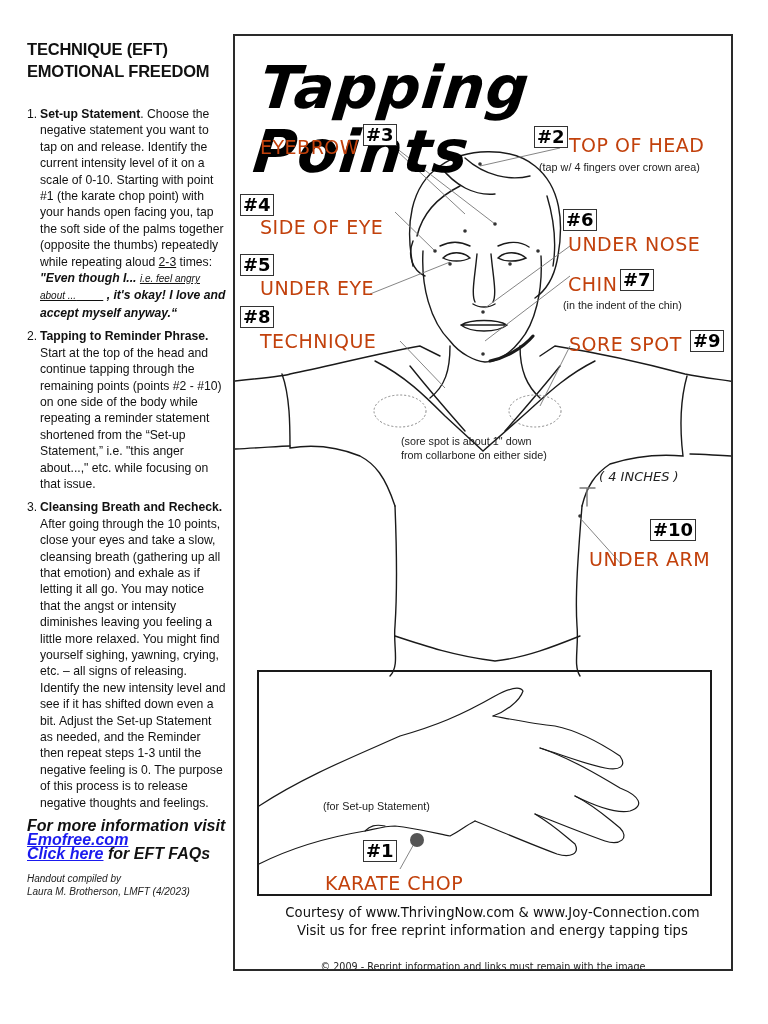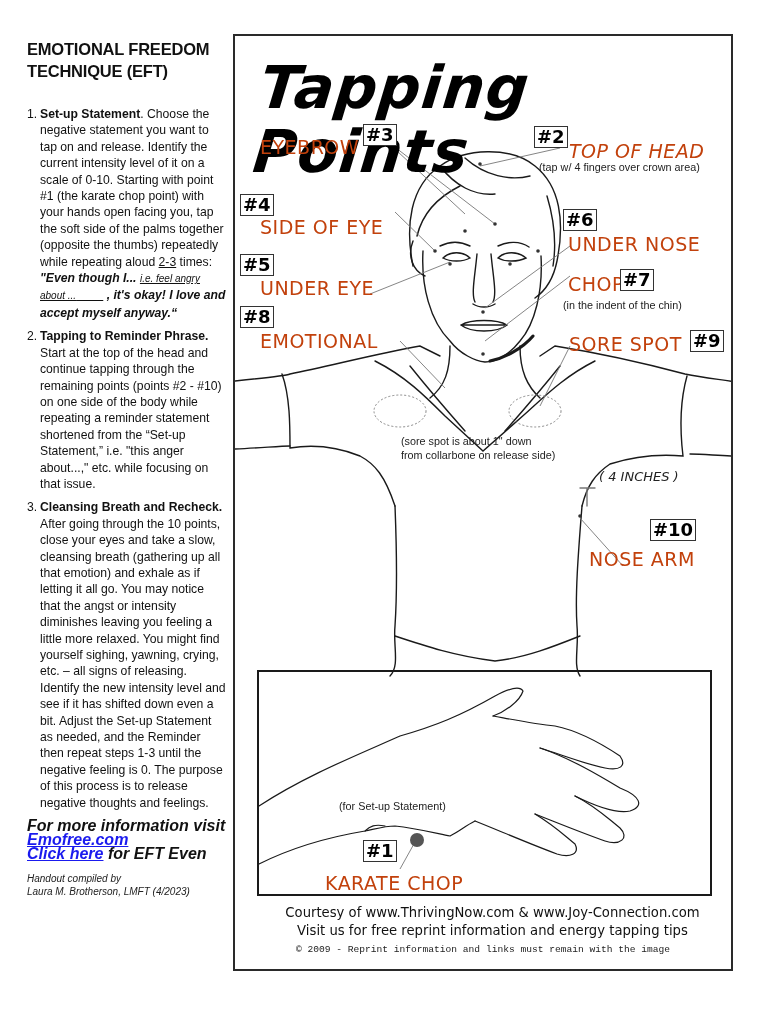--- a/index.html
+++ b/index.html
@@ -52,29 +52,29 @@
   #drawing { position: absolute; left: 0; top: 0; width: 500px; height: 937px; }
   #hand-box {
     position: absolute; left: 22px; top: 634px; width: 455px; height: 226px;
     border: 2px solid #1a1a1a; background: transparent;
   }
   #credits {
     position: absolute; left: 0; top: 868px; width: 496px; text-align: center;
     font-family: "DejaVu Sans", sans-serif; color: #111;
   }
   #credits .c1, #credits .c2 { font-size: 13.2px; line-height: 18px; padding-left: 19px; }
-  #credits .c3 { font-size: 9.6px; line-height: 15px; margin-top: 2px; color: #222; font-family: Liberation Mono, monospace; }
+  #credits .c3 { font-size: 9.6px; line-height: 15px; margin-top: 19px; color: #222; }
 </style>
 </head>
 <body>
 
 <div id="left-col">
   <div id="doc-title">
+    <div>TECHNIQUE (EFT)</div>
     <div>EMOTIONAL FREEDOM</div>
-    <div>TECHNIQUE (EFT)</div>
   </div>
 
   <div class="step">
     <span class="num">1.</span>
     <span class="head">Set-up Statement</span><span>. Choose the negative statement you want to tap on and release. Identify the current intensity level of it on a scale of 0-10. Starting with point #1 (the karate chop point) with your hands open facing you, tap the soft side of the palms together (opposite the thumbs) repeatedly while repeating aloud </span><span class="u">2-3</span><span> times:</span>
     <br><span class="bi">"Even though I... </span><span class="smallit">i.e. feel angry about ...</span><span class="bi u">____</span><span class="bi"> , it's okay! I love and accept myself anyway.“</span>
   </div>
 
   <div class="step">
     <span class="num">2.</span>
@@ -82,21 +82,21 @@
   </div>
 
   <div class="step">
     <span class="num">3.</span>
     <span class="head">Cleansing Breath and Recheck.</span><span> After going through the 10 points, close your eyes and take a slow, cleansing breath (gathering up all that emotion) and exhale as if letting it all go. You may notice that the angst or intensity diminishes leaving you feeling a little more relaxed. You might find yourself sighing, yawning, crying, etc. – all signs of releasing. Identify the new intensity level and see if it has shifted down even a bit. Adjust the Set-up Statement as needed, and the Reminder then repeat steps 1-3 until the negative feeling is 0. The purpose of this process is to release negative thoughts and feelings.</span>
   </div>
 
   <div id="more-info">
     <div>For more information visit</div>
     <div><a href="#">Emofree.com</a></div>
-    <div><a href="#">Click here</a><span> for EFT Even</span></div>
+    <div><a href="#">Click here</a><span> for EFT FAQs</span></div>
   </div>
 
   <div id="compiled">
     <div>Handout compiled by</div>
     <div>Laura M. Brotherson, LMFT (4/2023)</div>
   </div>
 </div>
 
 <div id="poster">
 
@@ -184,50 +184,50 @@
     </g>
     <circle cx="182" cy="804" r="7" fill="#555"></circle>
   </svg>
 
   <div id="poster-title">Tapping Points</div>
 
   <div class="lbl" style="left:25px; top:100px;">EYEBROW</div>
   <div class="badge" style="left:128px; top:88px;">#3</div>
 
   <div class="badge" style="left:299px; top:90px;">#2</div>
-  <div class="lbl" style="left:334px; top:104px;font-style:italic;">TOP OF HEAD</div>
+  <div class="lbl" style="left:334px; top:98px;">TOP OF HEAD</div>
   <div class="note" style="left:304px; top:124px;">(tap w/ 4 fingers over crown area)</div>
 
   <div class="badge" style="left:5px; top:158px;">#4</div>
   <div class="lbl" style="left:25px; top:180px;">SIDE OF EYE</div>
 
   <div class="badge" style="left:328px; top:173px;">#6</div>
   <div class="lbl" style="left:333px; top:197px;">UNDER NOSE</div>
 
   <div class="badge" style="left:5px; top:218px;">#5</div>
   <div class="lbl" style="left:25px; top:241px;">UNDER EYE</div>
 
-  <div class="lbl" style="left:333px; top:237px;">CHOP</div>
+  <div class="lbl" style="left:333px; top:237px;">CHIN</div>
   <div class="badge" style="left:385px; top:233px;">#7</div>
   <div class="note" style="left:328px; top:262px;">(in the indent of the chin)</div>
 
   <div class="badge" style="left:5px; top:270px;">#8</div>
-  <div class="lbl" style="left:25px; top:294px;">EMOTIONAL</div>
+  <div class="lbl" style="left:25px; top:294px;">TECHNIQUE</div>
 
   <div class="lbl" style="left:334px; top:297px;">SORE SPOT</div>
   <div class="badge" style="left:455px; top:294px;">#9</div>
   <div class="note" style="left:166px; top:398px;">(sore spot is about 1" down</div>
-  <div class="note" style="left:166px; top:412px;">from collarbone on release side)</div>
+  <div class="note" style="left:166px; top:412px;">from collarbone on either side)</div>
 
   <div class="note" style="left:364px; top:434px; font-family:'DejaVu Sans',sans-serif; font-size:13px; font-style:italic;">( 4 INCHES )</div>
   <div class="badge" style="left:415px; top:483px;">#10</div>
-  <div class="lbl" style="left:354px; top:512px;">NOSE ARM</div>
+  <div class="lbl" style="left:354px; top:512px;">UNDER ARM</div>
 
   <div id="hand-box"></div>
-  <div class="note" style="left:104px; top:763px;">(for Set-up Statement)</div>
+  <div class="note" style="left:88px; top:763px;">(for Set-up Statement)</div>
   <div class="badge" style="left:128px; top:804px;">#1</div>
   <div class="lbl" style="left:90px; top:836px;">KARATE CHOP</div>
 
   <div id="credits">
     <div class="c1">Courtesy of www.ThrivingNow.com &amp; www.Joy-Connection.com</div>
     <div class="c2">Visit us for free reprint information and energy tapping tips</div>
     <div class="c3">© 2009 - Reprint information and links must remain with the image</div>
   </div>
 </div>
 

